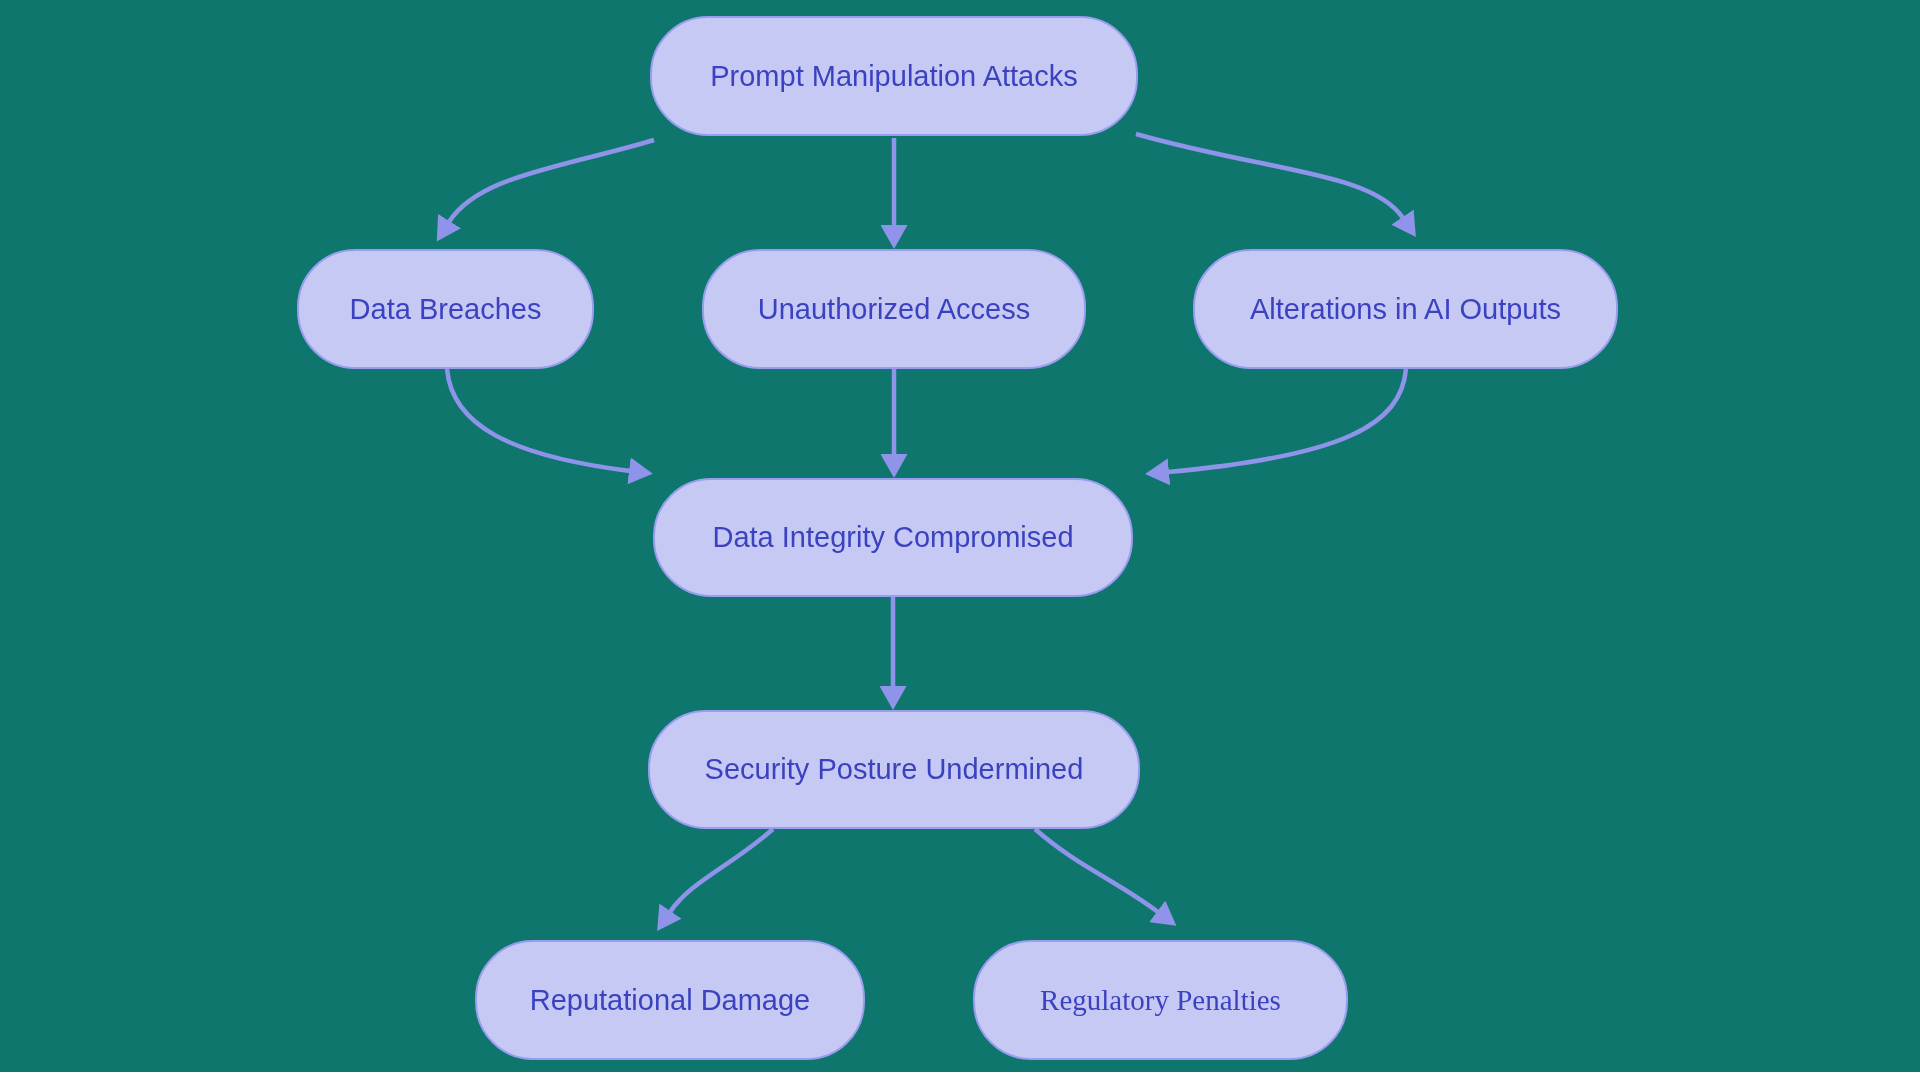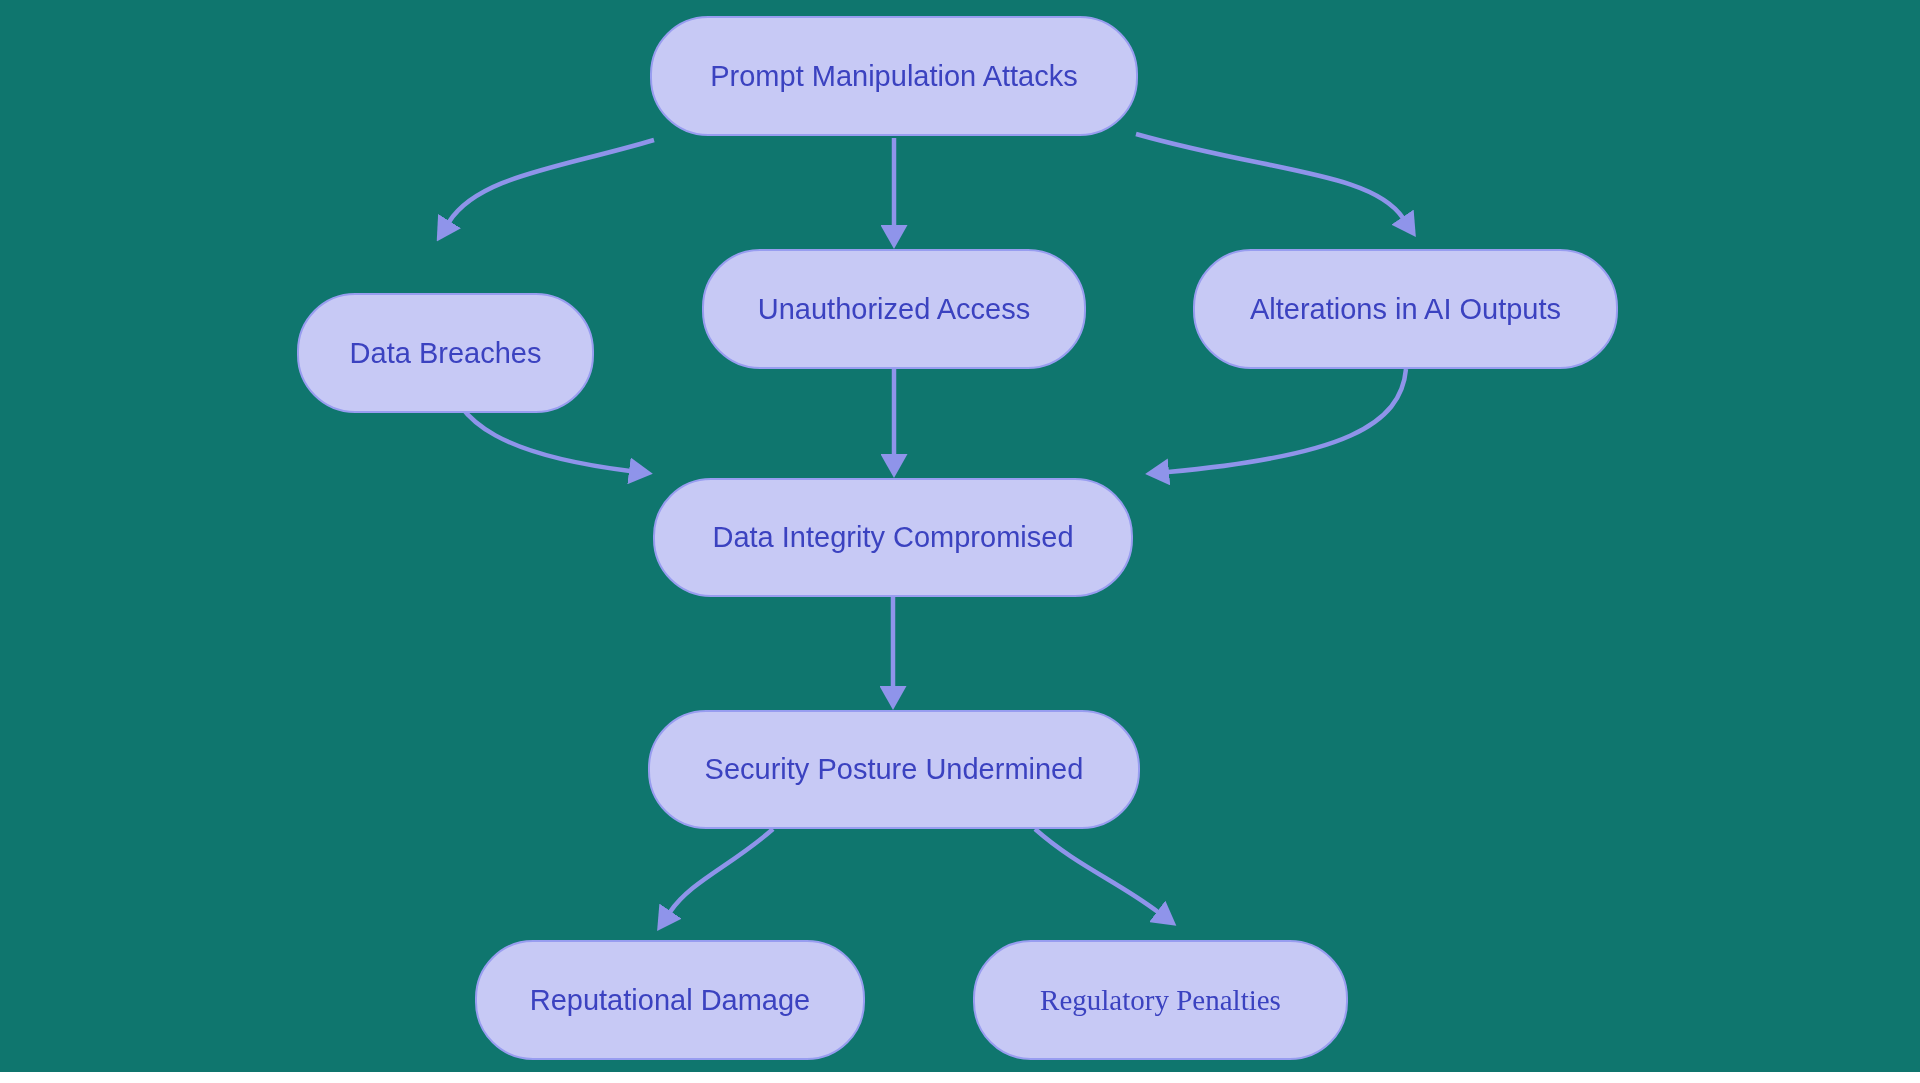--- a/index.html
+++ b/index.html
@@ -32,21 +32,21 @@
     display: flex;
     align-items: center;
     justify-content: center;
     color: #3b42c0;
     font-size: 29px;
     text-align: center;
     white-space: nowrap;
   }
   
   .n-prompt      { left: 650px;  top: 16px;  width: 488px; height: 120px; }
-  .n-breaches    { left: 297px;  top: 249px; width: 297px; height: 120px; margin-top: 44px; }
+  .n-breaches    { left: 297px;  top: 249px; width: 297px; height: 120px; }
   .n-unauth      { left: 702px;  top: 249px; width: 384px; height: 120px; }
   .n-alterations { left: 1193px; top: 249px; width: 425px; height: 120px; }
   .n-integrity   { left: 653px;  top: 478px; width: 480px; height: 119px; }
   .n-security    { left: 648px;  top: 710px; width: 492px; height: 119px; }
   .n-reputation  { left: 475px;  top: 940px; width: 390px; height: 120px; }
   .n-regulatory  { left: 973px;  top: 940px; width: 375px; height: 120px; font-family: Liberation Serif, serif; }
 
   .edge {
     fill: none;
     stroke: #8f94ea;

